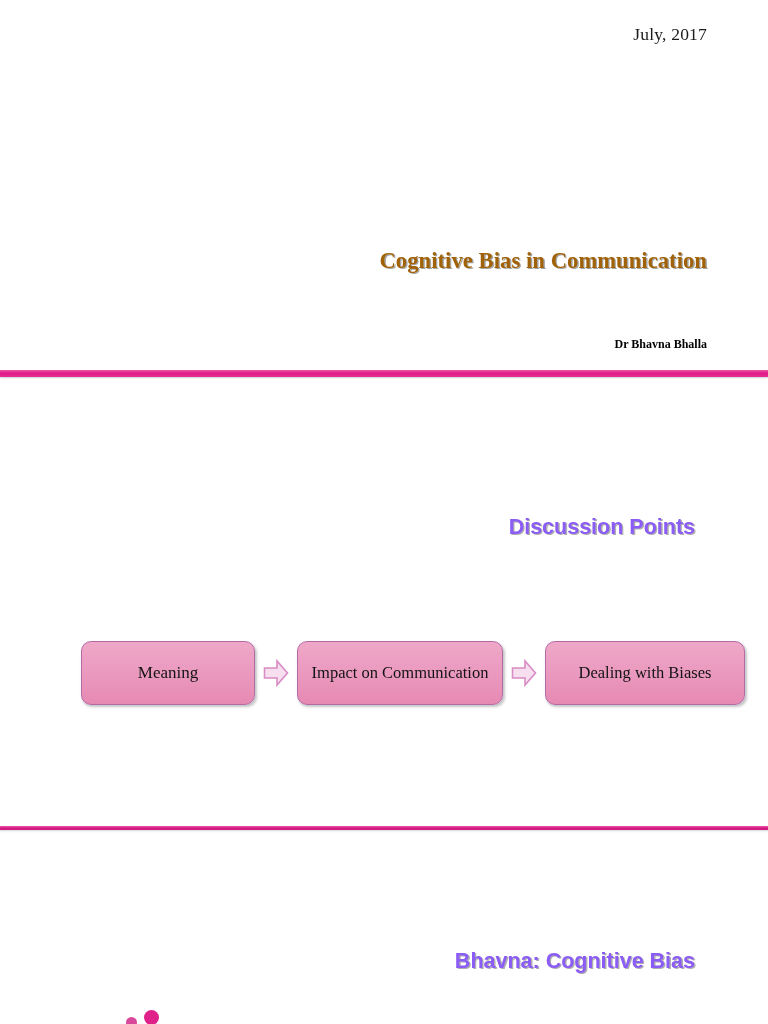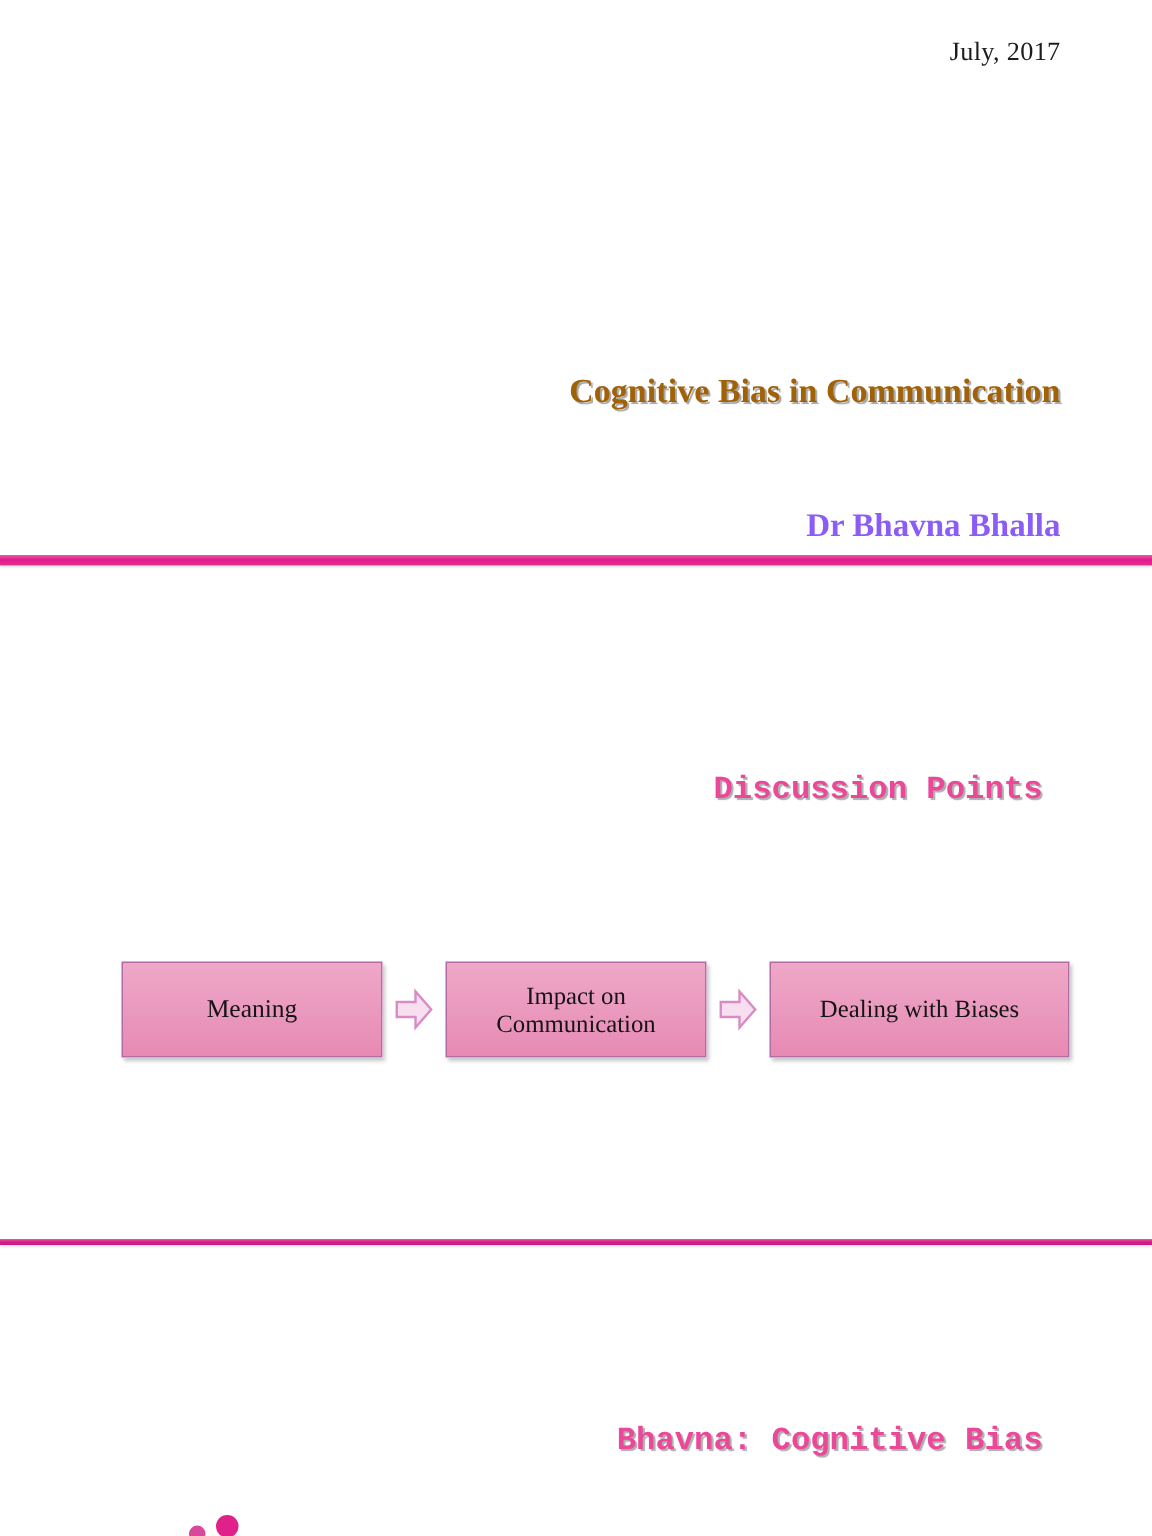--- a/index.html
+++ b/index.html
@@ -56,22 +56,22 @@
     white-space: nowrap;
     text-shadow: 1.4px 1.4px 0.6px rgba(150,150,150,0.85);
   }
 
   .deck-author {
     position: absolute;
     right: 73px;
     top: 337px;
     font-family: "Liberation Serif", "DejaVu Serif", serif;
     font-weight: bold;
-    font-size: 22px;
-    color: #8b5cf6;
+    font-size: 12px;
+    color: #000000;
     white-space: nowrap;
   }
 
   
   .divider {
     position: absolute;
     left: 0;
     width: 768px;
     background: #e32d92;
   }
@@ -93,58 +93,58 @@
     position: absolute;
     left: 0;
     top: 377px;
     width: 768px;
     height: 449px;
   }
 
   .section-heading {
     position: absolute;
     right: 73px;
-    font-family: Liberation Mono, monospace;
+    font-family: Liberation Sans, sans-serif;
     font-weight: bold;
     font-size: 21.5px;
-    color: #ec4899;
+    color: #8b5cf6;
     white-space: nowrap;
     text-shadow: 1.4px 1.4px 0.6px rgba(155,155,155,0.8);
   }
   .heading-discussion { top: 120px; }
 
   
   .flow {
     position: absolute;
     left: 81px;
     top: 264px;
     display: flex;
     align-items: center;
   }
 
   .flow-box {
     position: relative;
     box-sizing: border-box;
     height: 64px;
-    border-radius: 0;
+    border-radius: 10px;
     border: 1px solid #b36ba8;
     background: linear-gradient(to bottom, #efa7c7 0%, #eb9dc1 38%, #e78ab3 100%);
     box-shadow: 1.5px 2px 2.5px rgba(150,150,150,0.55);
     display: flex;
     align-items: center;
     justify-content: center;
     text-align: center;
     font-family: "Liberation Serif", "DejaVu Serif", serif;
     font-size: 17px;
     line-height: 1.18;
     color: #141414;
     padding: 0 8px;
   }
   .flow-box-meaning { width: 174px; }
-  .flow-box-impact  { width: 174px; font-size: 16.5px; }
+  .flow-box-impact  { width: 206px; font-size: 16.5px; }
   .flow-box-dealing { width: 200px; font-size: 16.5px; }
 
   .flow-arrow {
     flex: 0 0 auto;
     width: 42px;
     display: flex;
     align-items: center;
     justify-content: center;
   }
   .flow-arrow svg { display: block; }

